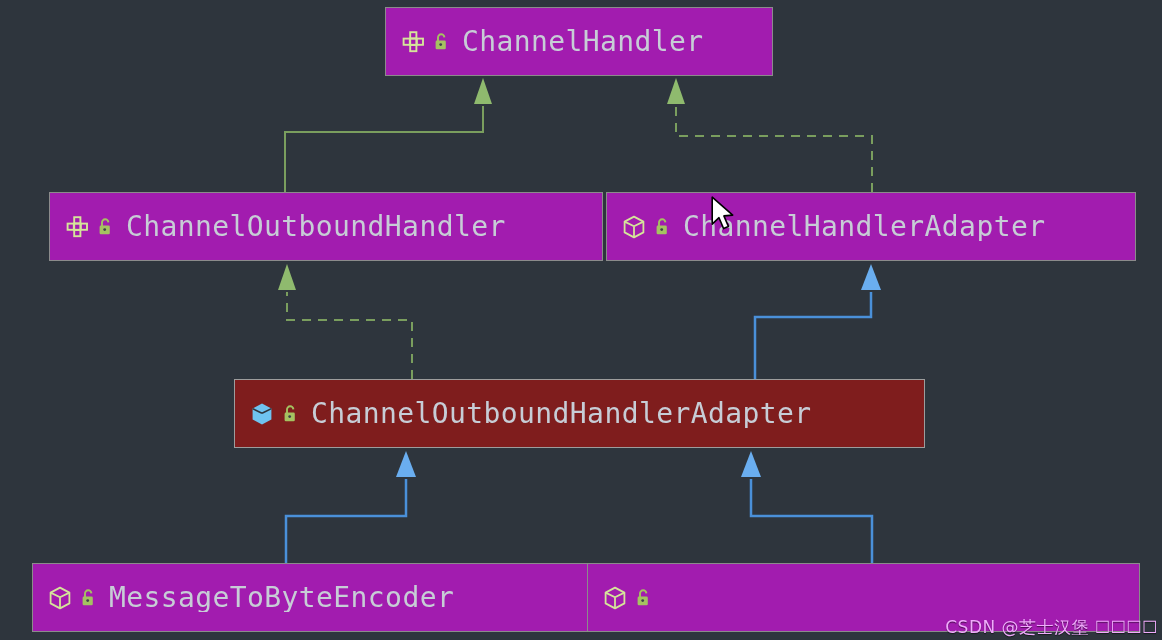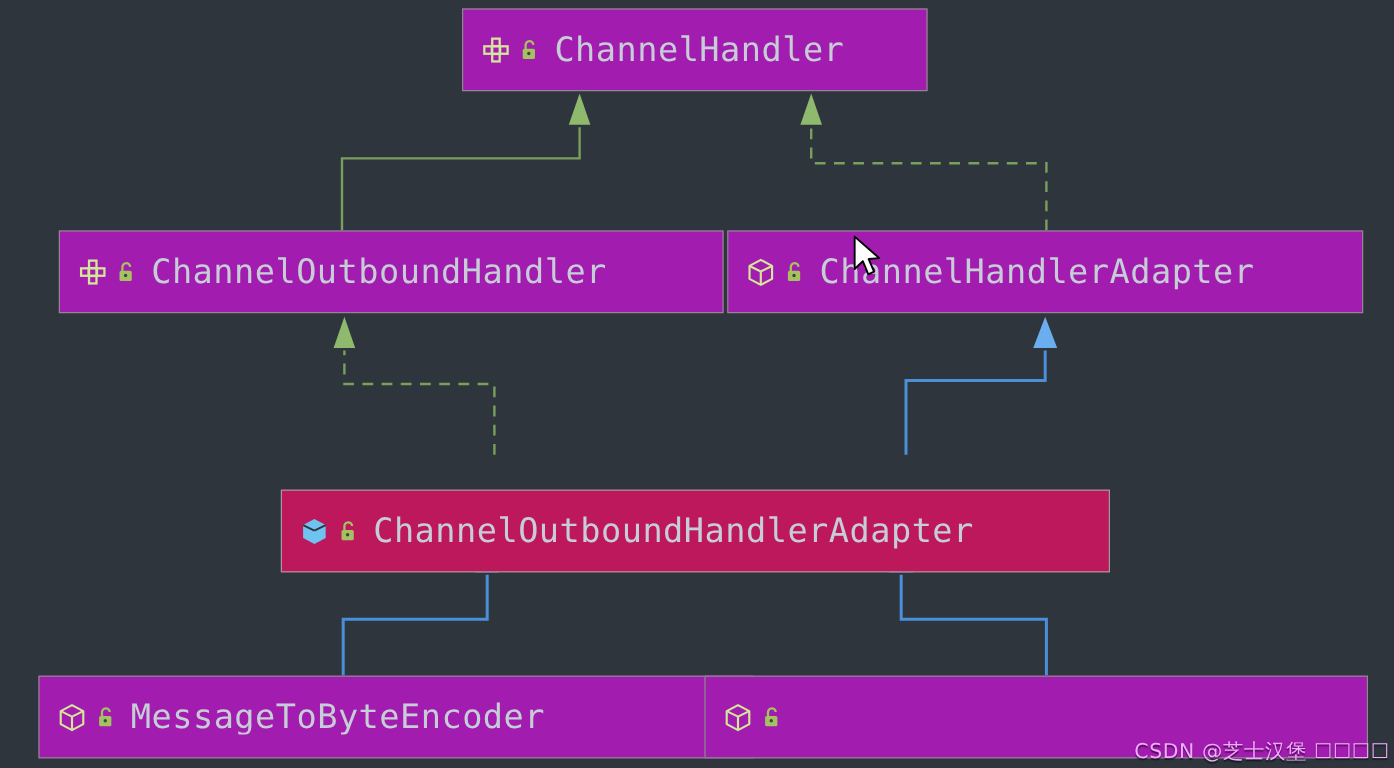--- a/index.html
+++ b/index.html
@@ -28,23 +28,22 @@
     position: absolute;
     box-sizing: border-box;
     background: #a21caf;
     border: 1px solid #8b8b8b;
     display: flex;
     align-items: center;
     padding-left: 14px;
     z-index: 5;
   }
   .node.selected {
-    background: #be185d;
+    background: #7f1d1d;
     border-color: #9d9d9d;
-    margin-top: 29px;
   }
   .node .icon-kind {
     flex: 0 0 auto;
     width: 26px;
     height: 26px;
     margin-right: 7px;
     display: block;
   }
   .node .icon-lock {
     flex: 0 0 auto;

